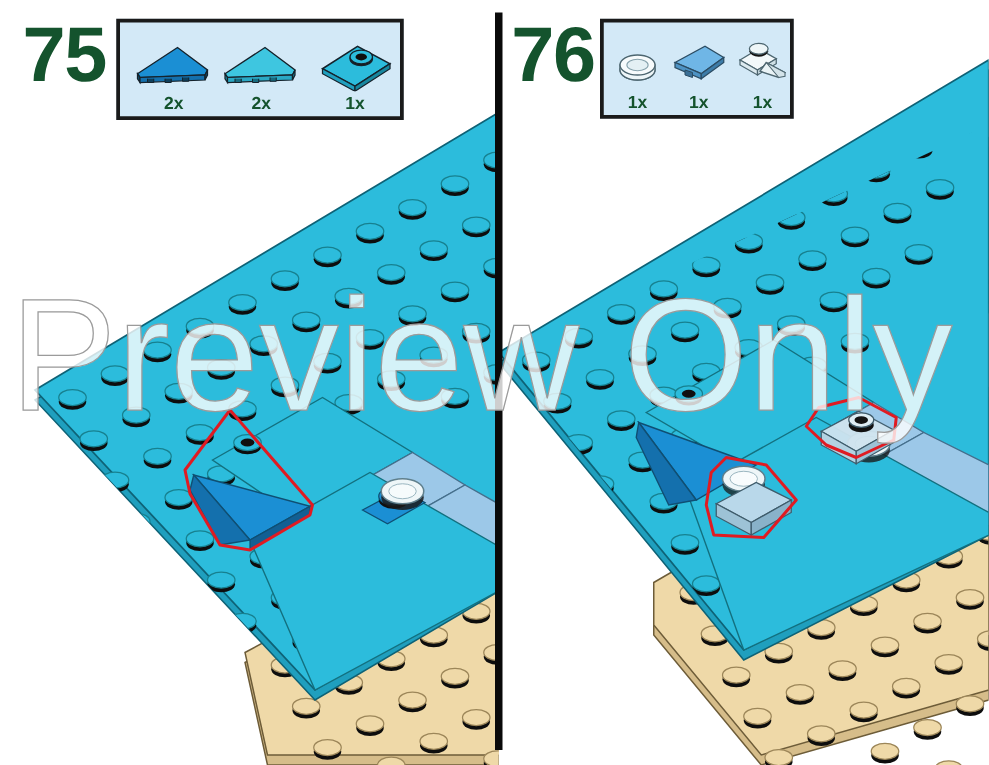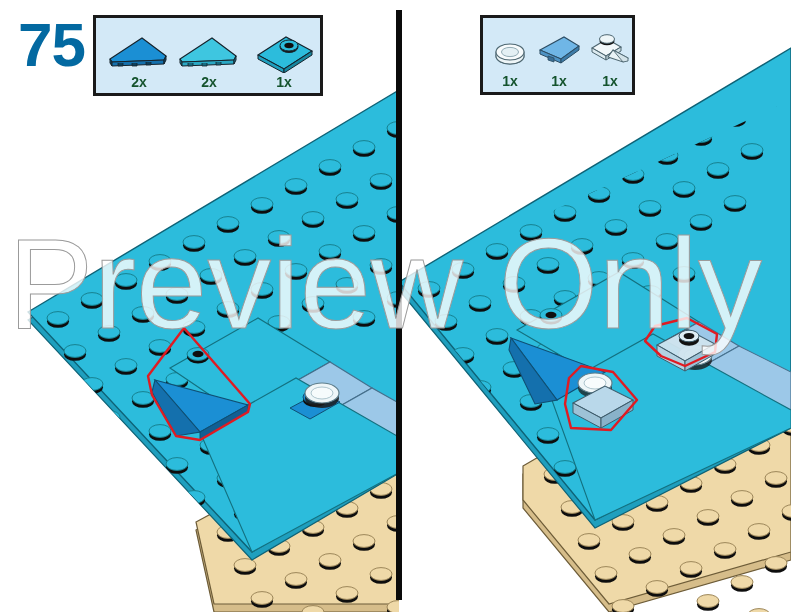--- a/index.html
+++ b/index.html
@@ -11,21 +11,21 @@
 
   
   .panel{position:absolute;top:0;height:612px;}
   #panel-75{left:0;width:399px;}
   #panel-76{left:399px;width:392px;}
 
   .divider{position:absolute;left:396px;top:10px;width:6px;height:590px;
            background:#0a0a0a;}
 
   
-  .step-number{position:absolute;font-weight:bold;color:#0369a1;
+  .step-number{position:absolute;font-weight:bold;color:#14532d;
                font-size:62px;line-height:62px;letter-spacing:-1px;
                font-family:"Liberation Sans","DejaVu Sans",sans-serif;}
   #num-75{left:18px;top:14px;}
   #num-76{left:10px;top:14px;}
 
   
   .parts-box{position:absolute;background:#d3e9f7;
              border:3px solid #1a1a1a;box-sizing:border-box;}
   #parts-75{left:93px;top:15px;width:230px;height:81px;}
   #parts-76{left:480px;top:15px;width:155px;height:80px;}
@@ -528,20 +528,21 @@
           <ellipse cx="198" cy="354" rx="5.5" ry="3.2" fill="#101010"></ellipse>
         </g>
 
         <polygon points="184,328 148,376 152,395 176,436 200,440 248,412 250,404" fill="none" stroke="#e01b22" stroke-width="2.4" stroke-linejoin="round"></polygon>
       </svg>
     </div>
   </div>
 
   <div class="panel" id="panel-76">
 
+    <div class="step-number" id="num-76">76</div>
 
     <div class="parts-box" id="parts-76" style="left:81px;">
       <div class="parts-inner">
 
         <div class="part-slot" style="left:2px;width:50px;">
           <div class="part-art">
             <svg width="50" height="44" viewBox="0 0 50 44">
               <ellipse cx="25" cy="28" rx="14" ry="8" fill="#dfeef2" stroke="#4d6670" stroke-width="1.1"></ellipse>
               <path d="M11,24 L11,28 A14,8 0 0 0 39,28 L39,24 Z" fill="#eef6f8" stroke="#4d6670" stroke-width="1.1"></path>
               <ellipse cx="25" cy="24" rx="14" ry="8" fill="#f7fbfc" stroke="#4d6670" stroke-width="1.1"></ellipse>

